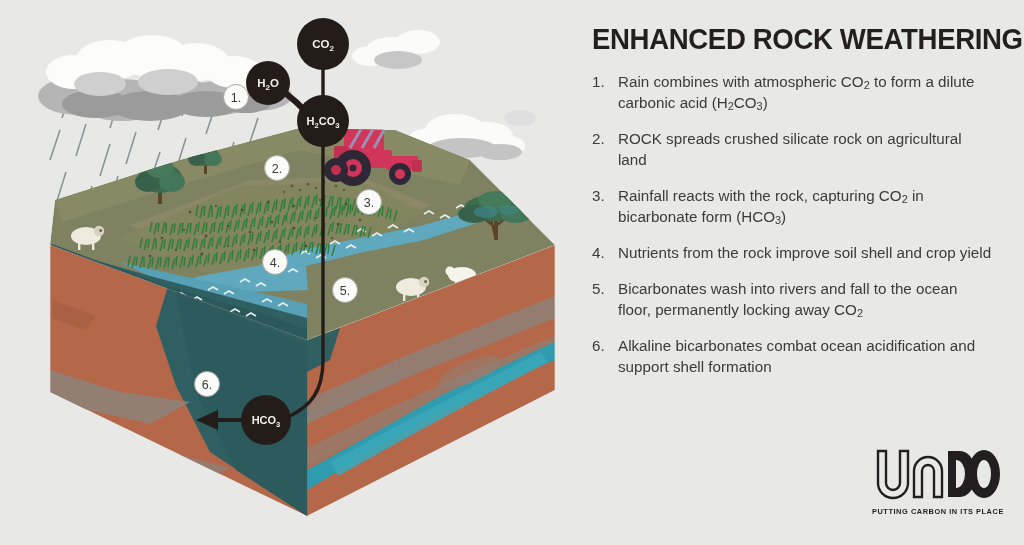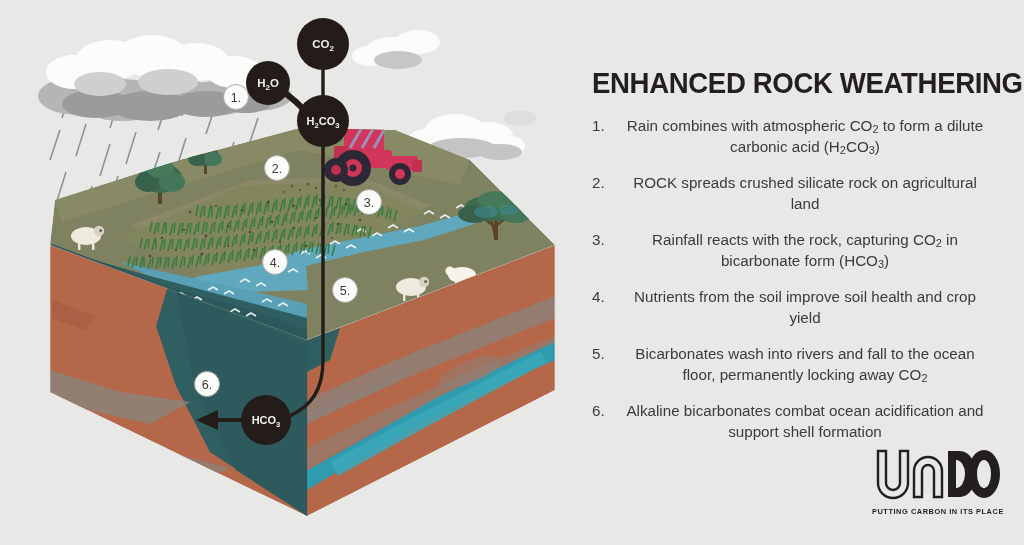--- a/index.html
+++ b/index.html
@@ -5,42 +5,42 @@
   html,body{margin:0;padding:0;}
   body{
     width:1024px;height:545px;overflow:hidden;
     background:#e8e8e7;
     font-family:"Liberation Sans", sans-serif;
     position:relative;
   }
   #stage{position:absolute;inset:0;width:1024px;height:428px;}
 
   
-  .panel{position:absolute;left:592px;top:22px;width:400px;margin-top:44px;}
+  .panel{position:absolute;left:592px;top:22px;width:400px;}
   .title{
     font-family:"Liberation Sans", sans-serif;
     font-weight:bold;
     font-size:30px;
     letter-spacing:-0.4px;
     color:#231f20;
     transform:scaleX(0.92);
     transform-origin:left center;
     white-space:nowrap;
     margin:0 0 16px 0;
   }
   .steps{list-style:none;margin:0;padding:0;}
   .step{
     display:flex;
     margin-bottom:15px;
     color:#3b3b3b;
     font-size:15.2px;
     line-height:1.38;
   }
   .step .num{width:26px;flex:0 0 26px;text-align:left;color:#3b3b3b;}
-  .step .txt{flex:1;text-align:center;}
+  .step .txt{flex:1;}
   sub{font-size:0.72em;vertical-align:-0.18em;}
 
   
   .logo{position:absolute;left:872px;top:447px;width:128px;}
   .logo-word{display:block;}
   .logo-tag{
     font-size:7.4px;font-weight:bold;letter-spacing:0.55px;
     color:#231f20;text-align:left;margin-top:2px;white-space:nowrap;
     transform:scaleX(1.0);
   }
@@ -449,21 +449,21 @@
         <li class="step">
           <span class="num">2.</span>
           <span class="txt">ROCK spreads crushed silicate rock on agricultural land</span>
         </li>
         <li class="step">
           <span class="num">3.</span>
           <span class="txt">Rainfall reacts with the rock, capturing CO<sub>2</sub> in bicarbonate form (HCO<sub>3</sub>)</span>
         </li>
         <li class="step">
           <span class="num">4.</span>
-          <span class="txt">Nutrients from the soil improve soil health and crop yield</span>
+          <span class="txt">Nutrients from the rock improve soil shell and crop yield</span>
         </li>
         <li class="step">
           <span class="num">5.</span>
           <span class="txt">Bicarbonates wash into rivers and fall to the ocean floor, permanently locking away CO<sub>2</sub></span>
         </li>
         <li class="step">
           <span class="num">6.</span>
           <span class="txt">Alkaline bicarbonates combat ocean acidification and support shell formation</span>
         </li>
       </ol>

